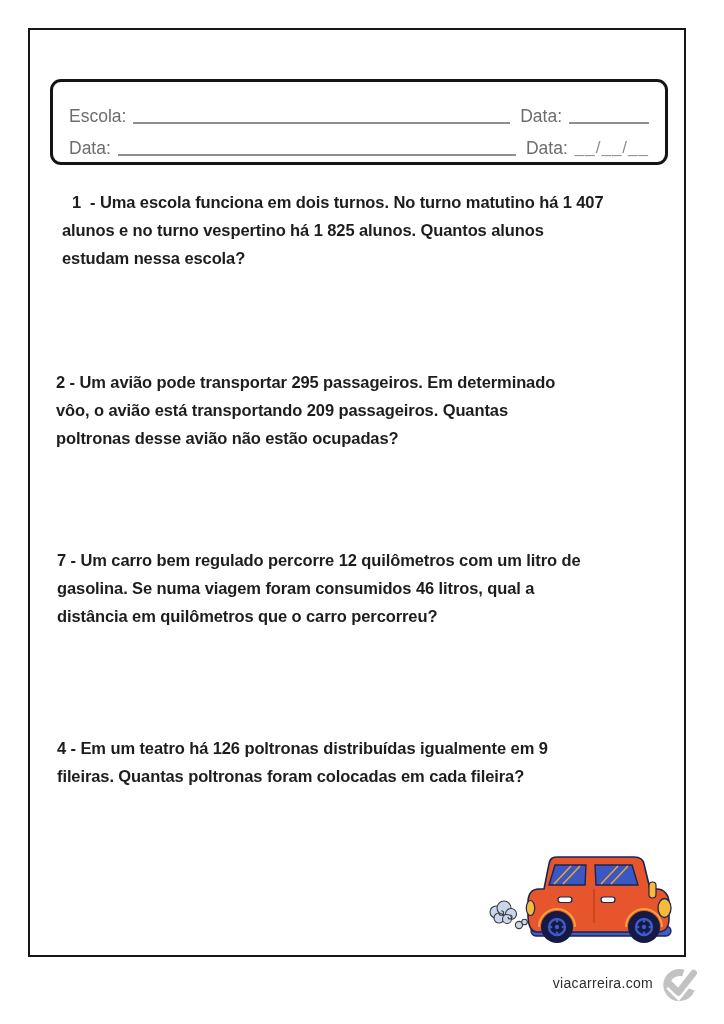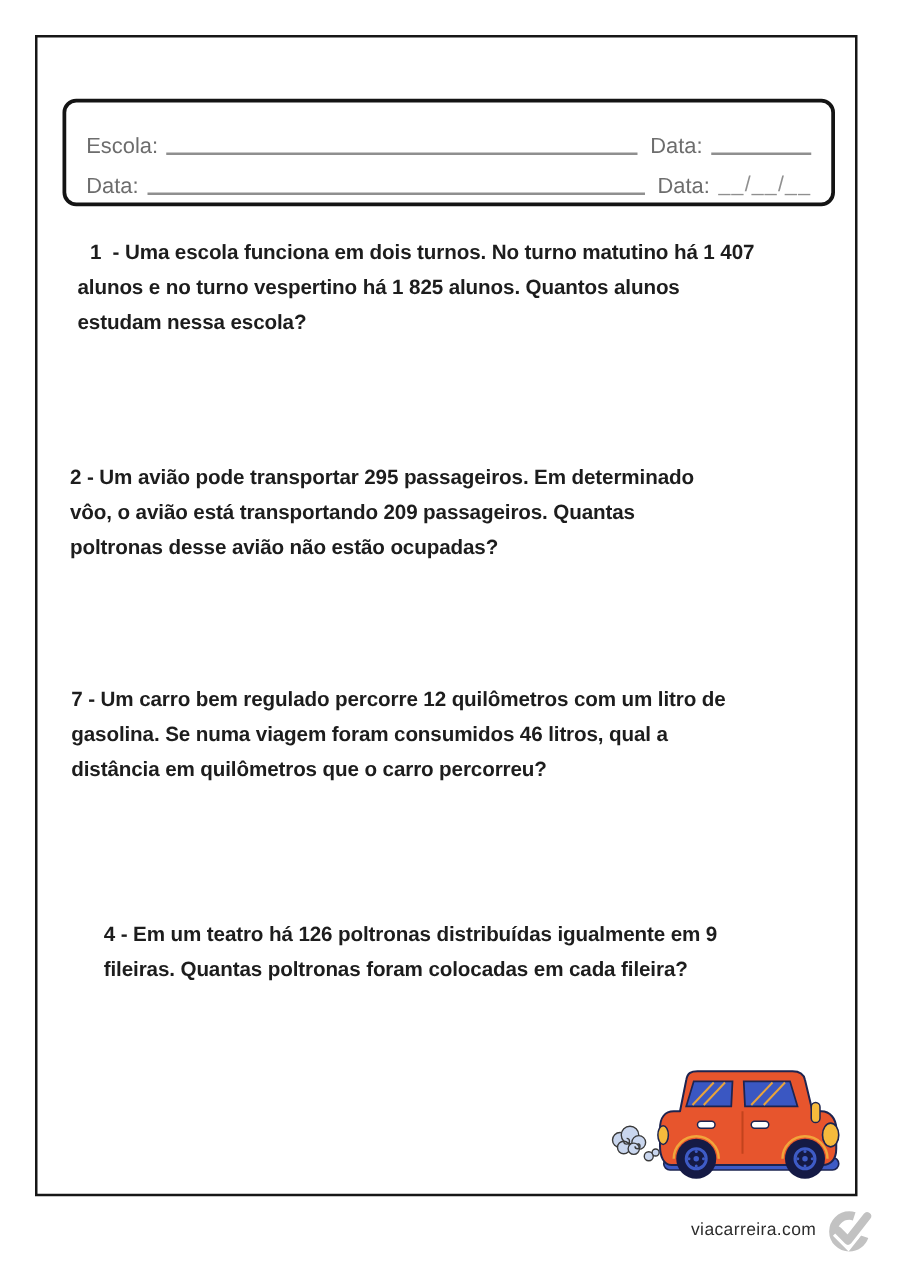--- a/index.html
+++ b/index.html
@@ -29,21 +29,21 @@
   .fill-line.short { width:80px; flex:none; margin-left:7px; }
   .date-blank { color:#8f8f8f; margin-left:7px; letter-spacing:1px; font-size:17px; }
   
   .q {
     position:absolute; font-size:16.5px; font-weight:700; color:#1d1d1d;
     line-height:28px; white-space:pre-wrap; letter-spacing:-0.1px;
   }
   .q1 { left:32px; top:158px; text-indent:10px; }
   .q2 { left:26px; top:338px; }
   .q3 { left:27px; top:516px; }
-  .q4 { left:27px; top:704px;margin-left:26px; }
+  .q4 { left:27px; top:704px; }
   
   .car-svg { position:absolute; left:457px; top:823px; width:190px; height:96px; }
   
   .footer {
     position:absolute; right:24px; top:964px; display:flex; align-items:center;
     gap:9px;
   }
   .site { font-size:14px; color:#2d2d2d; letter-spacing:0.3px; }
   .logo-svg { width:38px; height:38px; display:block; }
 </style>

